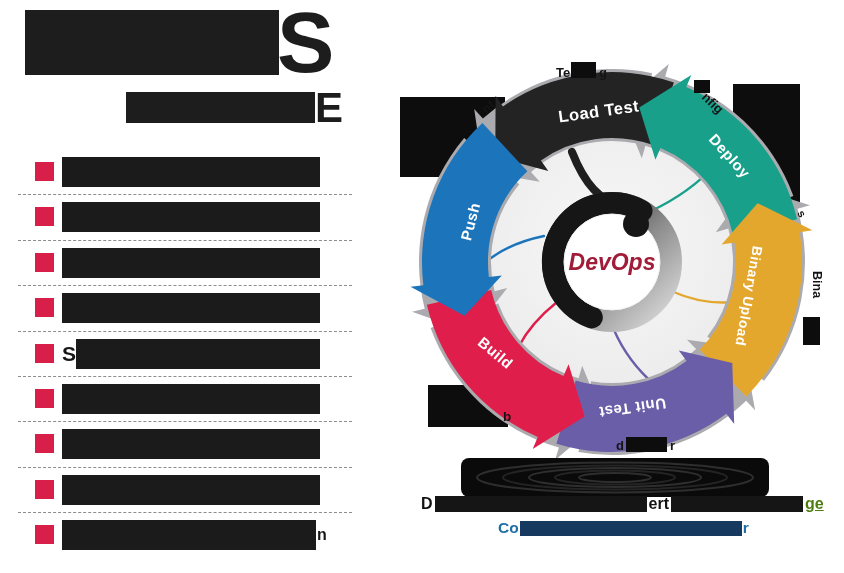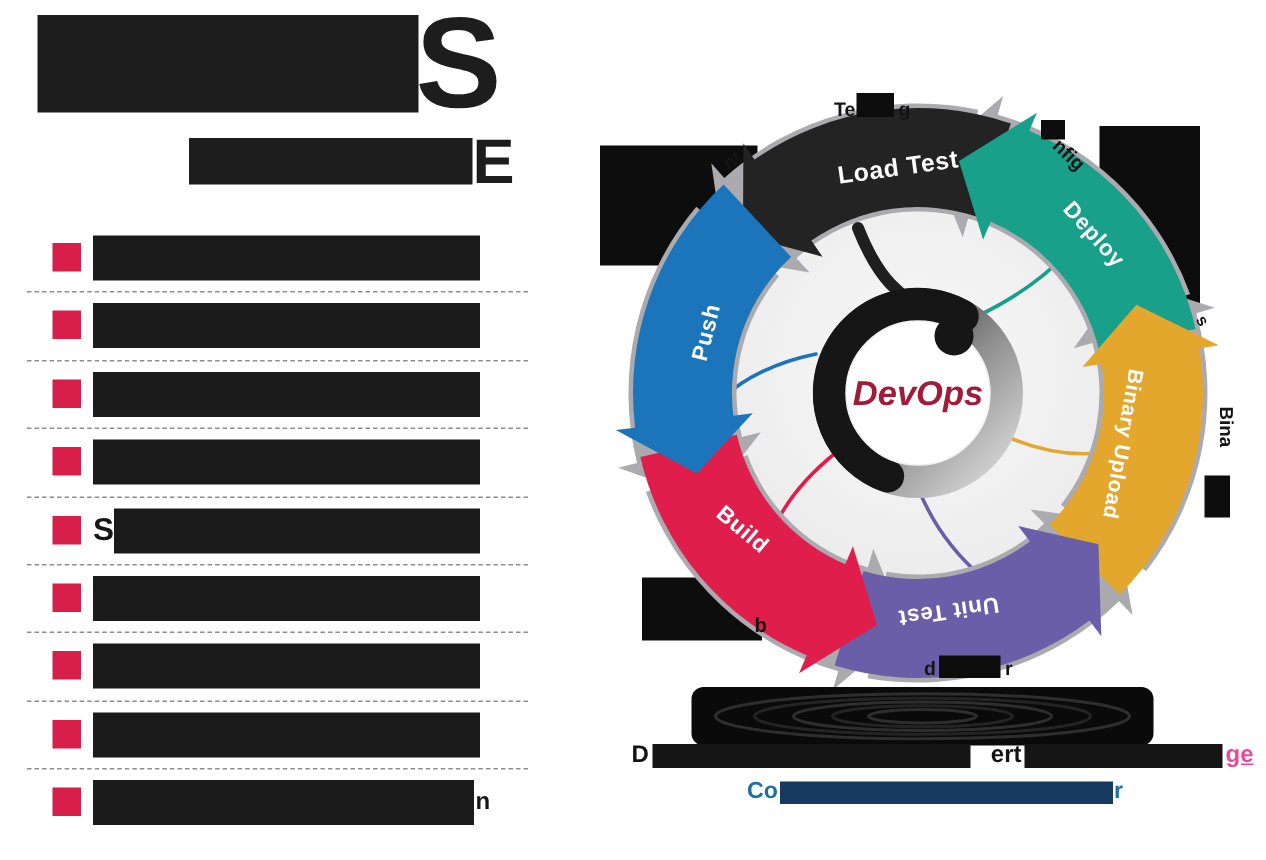--- a/index.html
+++ b/index.html
@@ -171,23 +171,23 @@
         <ellipse cx="615" cy="477.5" rx="86" ry="9.5" stroke="#2e2e2e"></ellipse>
         <ellipse cx="615" cy="477.5" rx="60" ry="7" stroke="#242424"></ellipse>
         <ellipse cx="615" cy="477.5" rx="36" ry="4.5" stroke="#2e2e2e"></ellipse>
       </g>
     </g>
   </svg>
 
   <div class="cap1" id="cap1">
       <span style="color: rgb(18, 18, 18);">D</span>
       <span class="cbar" style="width: 212px;"></span>
-      <span style="color: rgb(18, 18, 18); margin-left: 12px;">ert</span>
+      <span style="color: rgb(18, 18, 18);">ert</span>
       <span class="cbar" style="width: 132px;"></span>
-      <span style="color: #ec4899; text-decoration: underline;">ge</span>
+      <span style="color: #4d7c0f; text-decoration: underline;">ge</span>
     </div>
   <div class="cap2" id="cap2">
       <span style="color: rgb(29, 111, 166);">Co</span>
       <span class="cbar" style="width: 222px; background: rgb(22, 57, 95);"></span>
       <span style="color: rgb(29, 111, 166);">r</span>
     </div>
 
 </div>
 
 </body></html>

